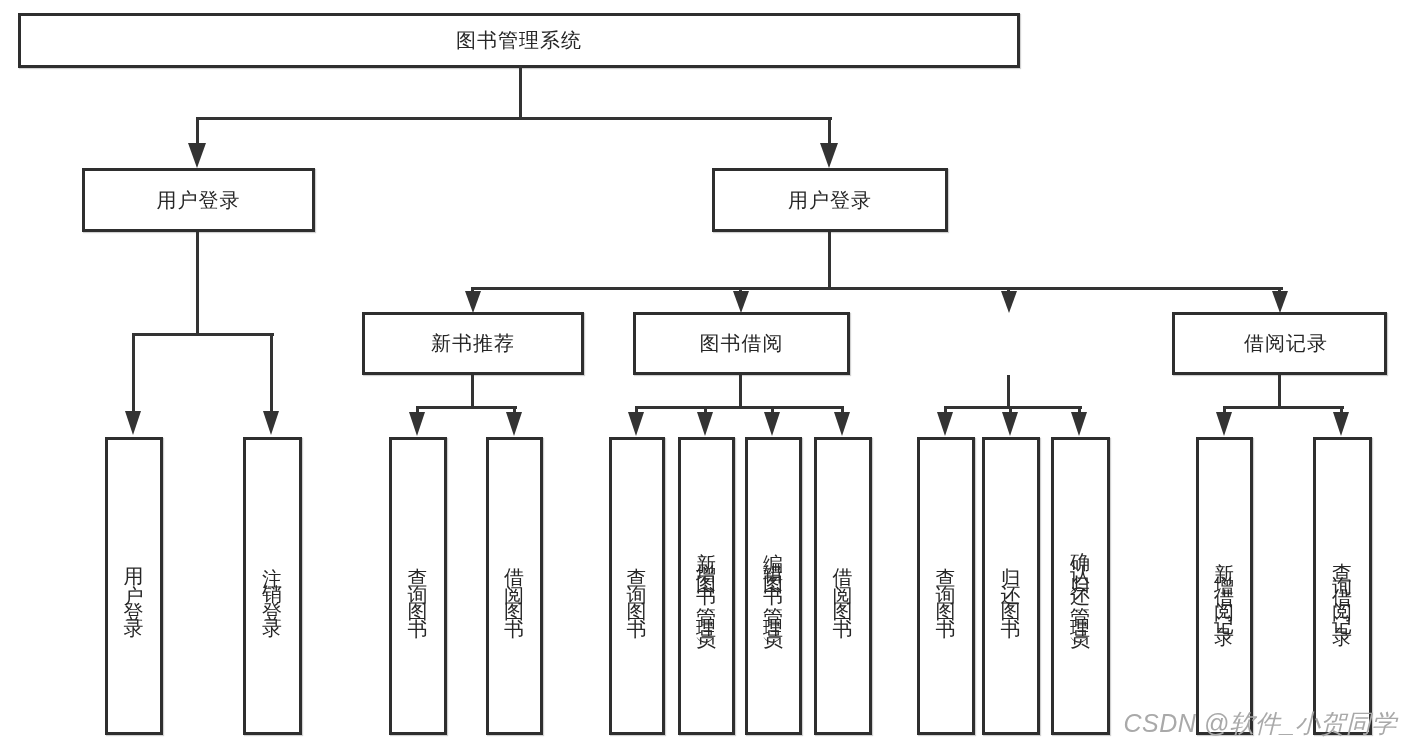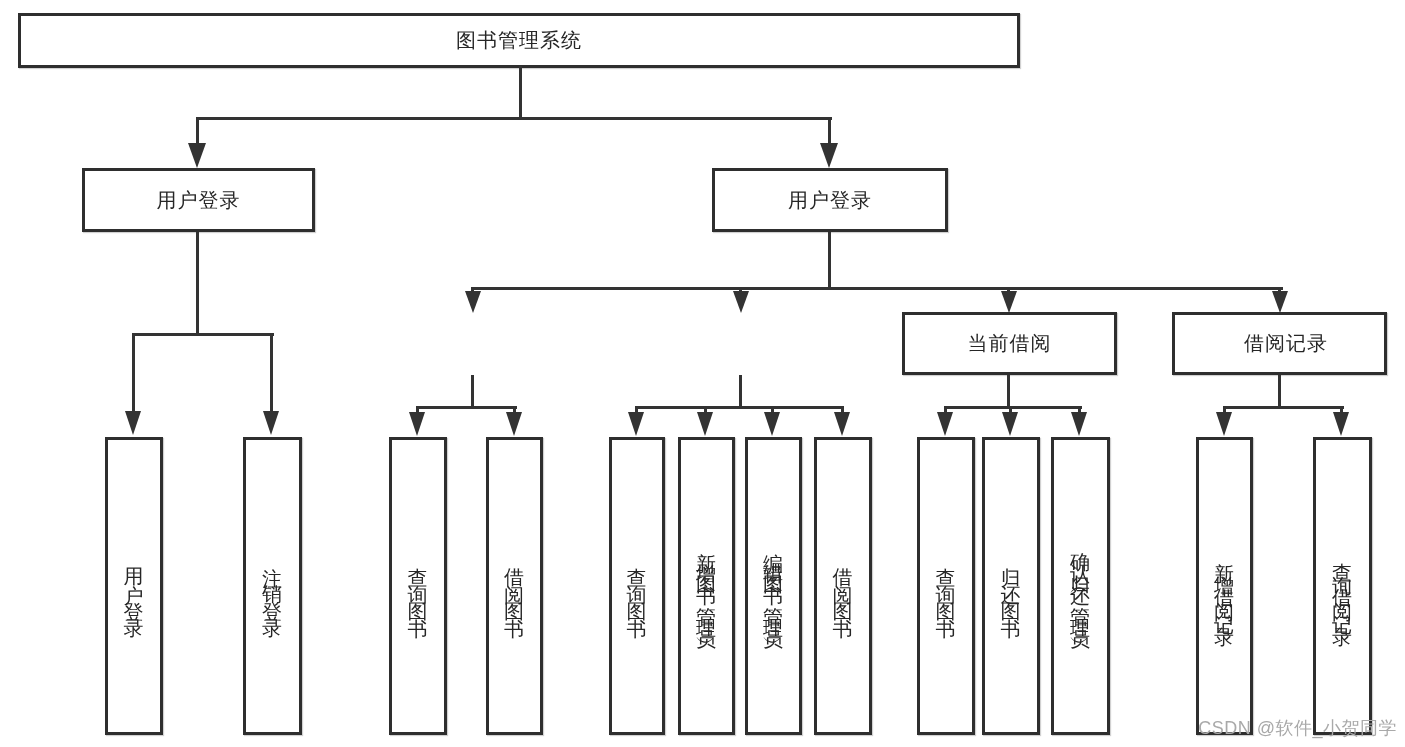--- a/index.html
+++ b/index.html
@@ -40,46 +40,50 @@
   .sp9{letter-spacing:11px;}
   .vline,.hline{position:absolute;background:var(--line);}
   .vline{width:3px;}
   .hline{height:3px;}
   .tri{position:absolute;width:0;height:0;}
   .tri-lg{border-left:9px solid transparent;border-right:9px solid transparent;border-top:25px solid var(--line);}
   .tri-md{border-left:8px solid transparent;border-right:8px solid transparent;border-top:24px solid var(--line);}
   .tri-sm{border-left:8px solid transparent;border-right:8px solid transparent;border-top:22px solid var(--line);}
   .watermark{
     position:absolute;right:8px;bottom:7px;
-    color:var(--wm);font-size:18px;letter-spacing:0.5px;
+    color:var(--wm);font-size:25px;letter-spacing:0.5px;
     pointer-events:none;
+    font-style:italic;
   }
 </style>
 </head>
 <body>
 
 <div id="stage">
 
   <div class="box" style="left:18px;top:13px;width:1002px;height:55px;">
     <span>图书管理系统</span>
   </div>
 
   <div class="box" style="left:82px;top:168px;width:233px;height:64px;">
     <span>用户登录</span>
   </div>
 
   <div class="box" style="left:712px;top:168px;width:236px;height:64px;">
     <span>用户登录</span>
   </div>
 
+  <div class="box" style="left:362px;top:312px;width:222px;height:63px;">
+    <span>新书推荐</span>
+  </div>
 
+  <div class="box" style="left:633px;top:312px;width:217px;height:63px;">
+    <span>图书借阅</span>
+  </div>
 
-  <div class="box" style="left:902px;top:312px;width:215px;height:63px;">
-    <span>当前借阅</span>
-  </div>
 
   <div class="box" style="left:1172px;top:312px;width:215px;height:63px;padding-left:13px;">
     <span>借阅记录</span>
   </div>
 
   <div class="leaf" style="left:105px;top:437px;width:58px;height:298px;">
     <span class="sp4">用户登录</span>
   </div>
   <div class="leaf" style="left:243px;top:437px;width:59px;height:298px;">
     <span class="sp4">注销登录</span>

